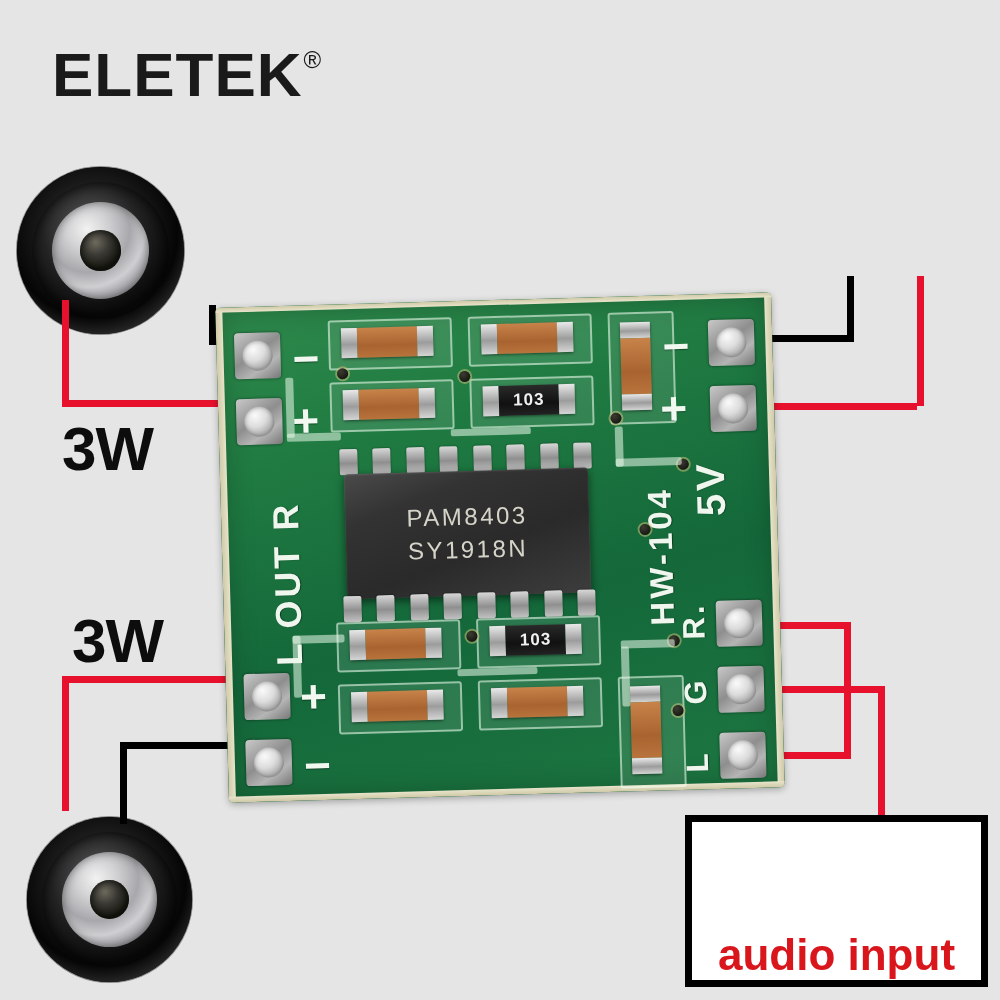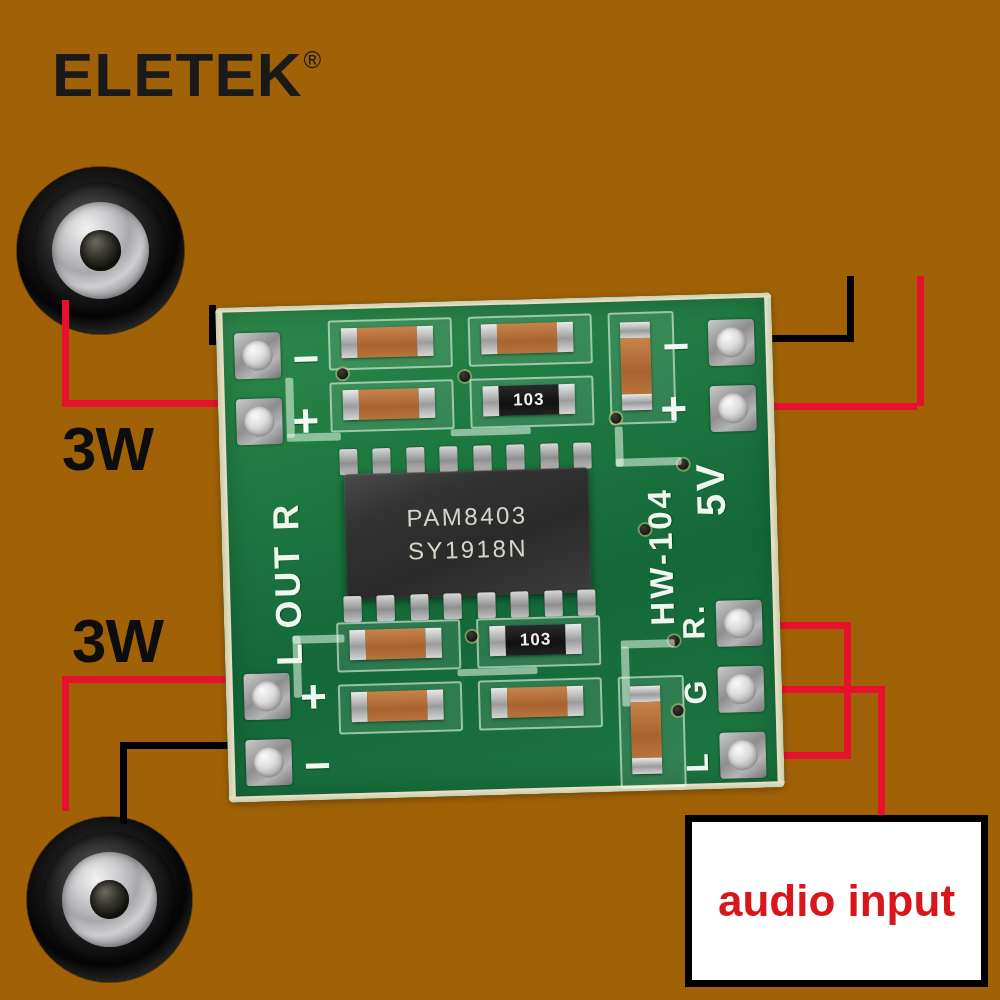--- a/index.html
+++ b/index.html
@@ -4,21 +4,21 @@
 <style>
   html, body {
     margin: 0;
     padding: 0;
     background: #ffffff;
   }
   #stage {
     position: relative;
     width: 1000px;
     height: 1000px;
-    background: #a16207;
+    background: #e5e5e5;
     overflow: hidden;
     font-family: "Liberation Sans", sans-serif;
   }
 
   
   .logo {
     position: absolute;
     left: 52px;
     top: 44px;
     font-family: "Liberation Sans", sans-serif;
@@ -59,20 +59,21 @@
     height: 165px;
     font-size: 39px;
     letter-spacing: -0.5px;
   }
   #callout-audio {
     left: 685px;
     top: 815px;
     width: 303px;
     height: 172px;
     font-size: 44px;
+    align-items: flex-end;
   }
 
   
   .watt {
     position: absolute;
     font-weight: bold;
     font-size: 62px;
     color: #0d0d0d;
     font-family: "Liberation Sans", sans-serif;
     letter-spacing: -1px;

